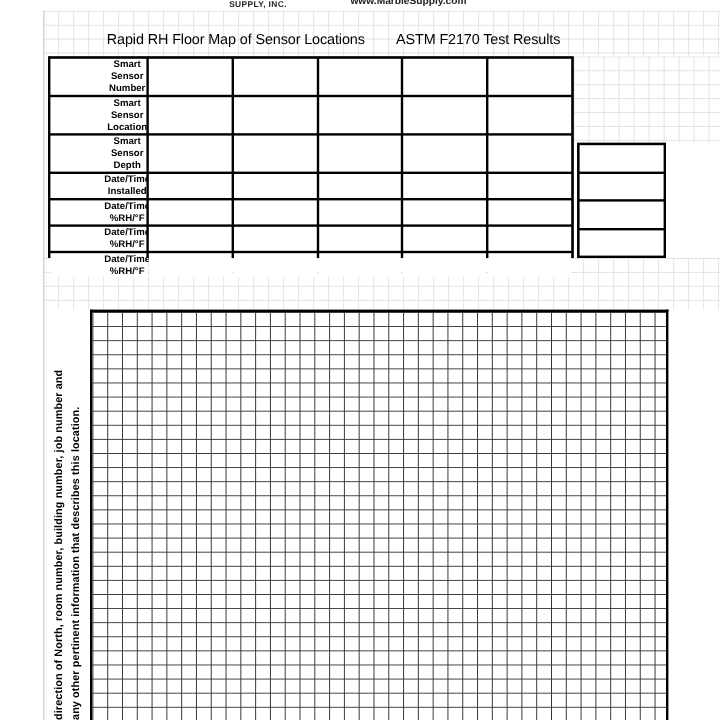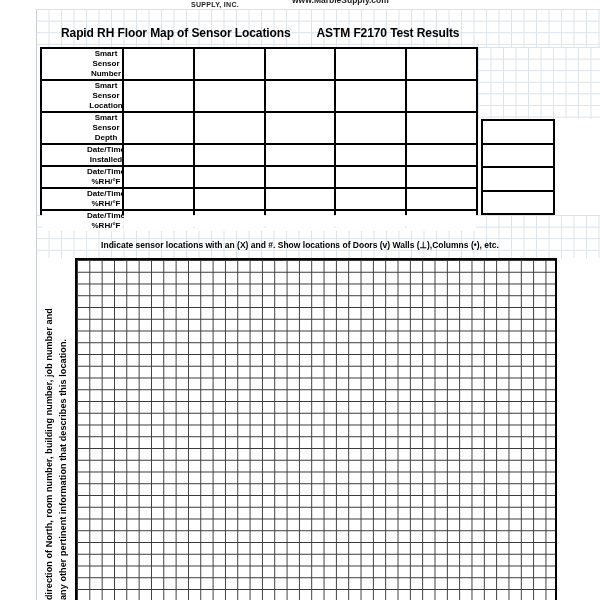--- a/index.html
+++ b/index.html
@@ -26,21 +26,21 @@
   .supply {
     position:absolute; left:150px; top:1px; width:130px; text-align:center;
     font-size:7px; font-weight:bold; color:#222; letter-spacing:.3px; white-space:nowrap;
   }
   .website {
     position:absolute; left:292px; top:-5px;
     font-size:8.5px; font-weight:bold; color:#222; white-space:nowrap;
   }
 
   .title {
-    position:absolute; left:61px; top:26px; font-size:12px; font-weight:bold;
+    position:absolute; left:89px; top:26px; font-size:12px; font-weight:normal;
     letter-spacing:-.1px; white-space:nowrap;
   }
   .title .t2 { margin-left:26px; }
 
   
   .sensor-table {
     position:absolute; left:40px; top:47px; width:438px; height:168px;
     display:grid; grid-template-columns:80px repeat(5,1fr); grid-auto-rows:1fr;
     background:#000; gap:2px; border:2px solid #000; box-sizing:border-box;
   }
@@ -186,20 +186,19 @@
   </div>
 
   <div class="ambient-box">
     <div class="cell"></div>
     <div class="cell"></div>
     <div class="cell"></div>
     <div class="cell"></div>
   </div>
 
 
-  <div class="instructions">Indicate sensor locations with an (X) and #.  Show locations of Doors (v) Walls (⊥),Columns (•), etc.</div>
 
   <div class="map-note note1">direction of North, room number, building number, job number and</div>
   <div class="map-note note2">any other pertinent information that describes this location.</div>
 
   <div class="floor-grid"></div>
 
 </div>
 
 </body></html>

